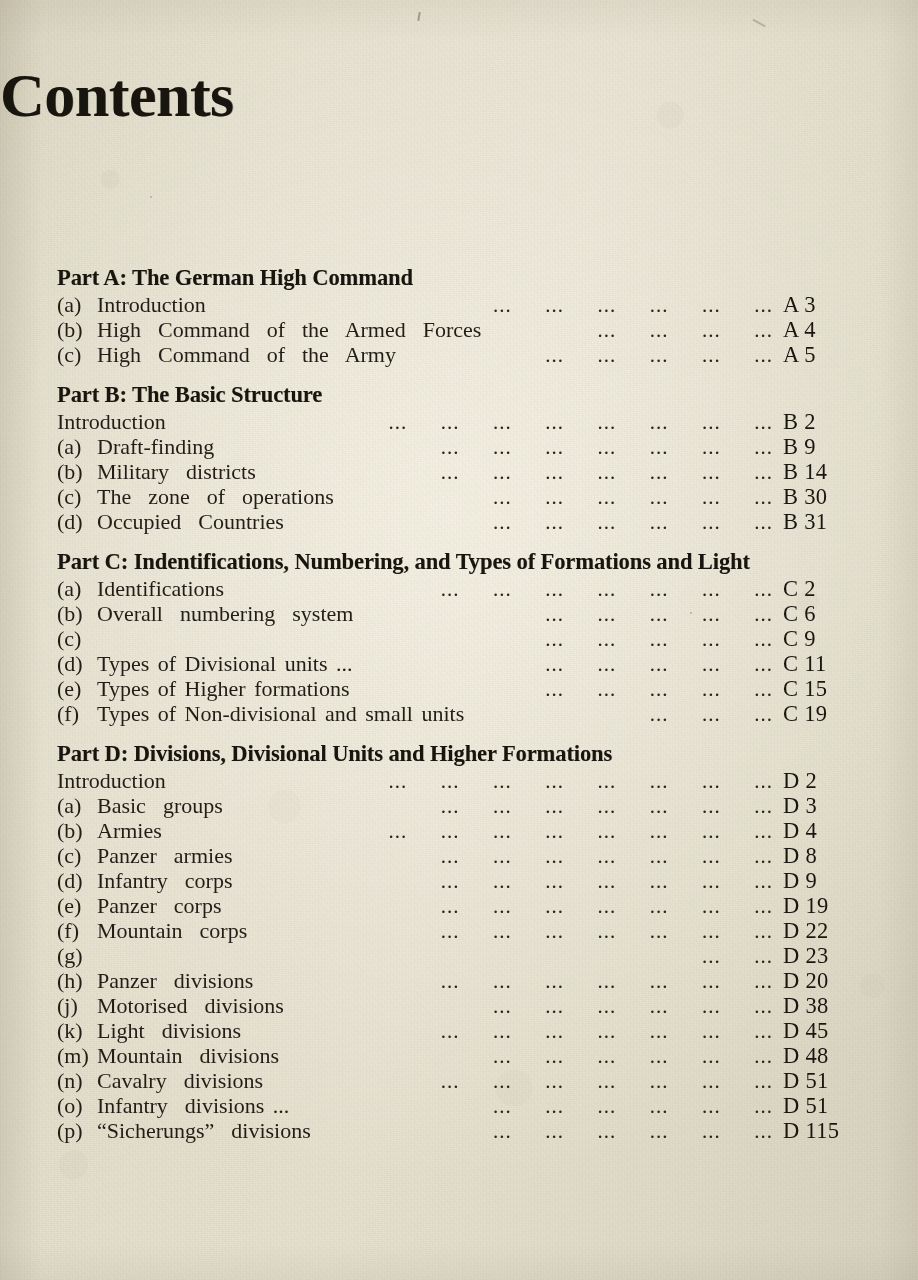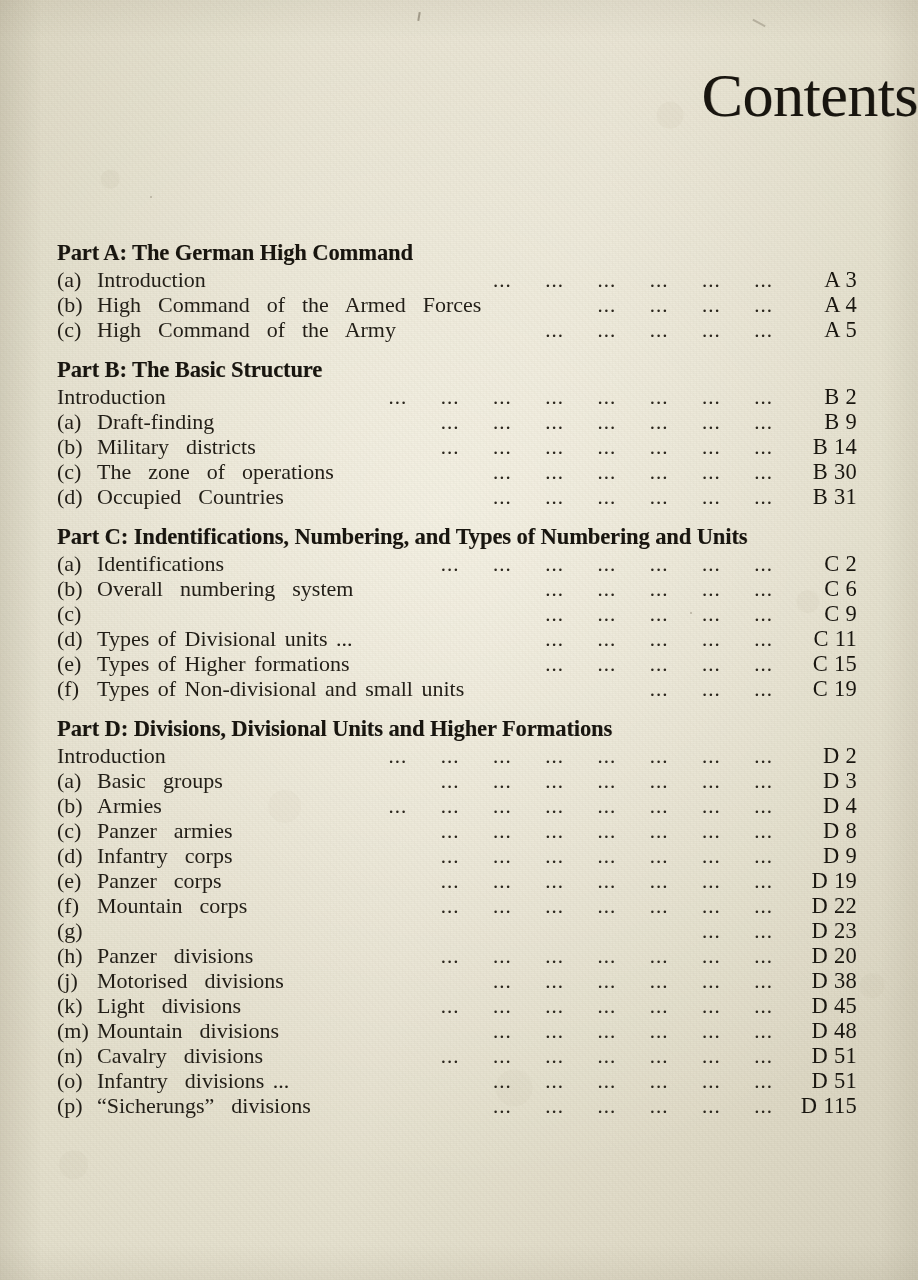--- a/index.html
+++ b/index.html
@@ -72,31 +72,31 @@
   .content {
     position: relative;
     z-index: 3;
   }
 
   .doc-title {
     position: absolute;
     top: 60px;
     left: 0;
     width: 918px;
-    text-align: right;
+    text-align: left;
     font-size: 62px;
-    font-weight: normal;
+    font-weight: bold;
     letter-spacing: -0.5px;
     color: #18150f;
     text-shadow: 0.6px 0.4px 0 rgba(40,34,24,0.35);
   }
 
   .toc {
     position: absolute;
-    top: 240px;
+    top: 265px;
     left: 57px;
     width: 800px;
   }
 
   .part { margin-bottom: 15px; }
   .part:last-child { margin-bottom: 0; }
 
   .part-heading {
     font-size: 22.5px;
     font-weight: bold;
@@ -133,21 +133,21 @@
     text-align: right;
     letter-spacing: 1px;
     color: #2b261d;
     font-size: 21px;
     padding: 0 10px 0 14px;
     direction: rtl;
   }
   .row-page {
     flex: 0 0 auto;
     width: 74px;
-    text-align: right;
+    text-align: left;
     white-space: pre;
     font-size: 22.5px;
     letter-spacing: 0.3px;
     color: #191610;
   }
 </style>
 </head>
 <body>
 
 <div class="page">
@@ -213,21 +213,21 @@
             <span class="row-page">B 30</span>
           </div>
           <div class="row">
             <span class="row-marker">(d)</span>
             <span class="row-title">Occupied  Countries</span>
             <span class="row-leaders">...  ...  ...  ...  ...  ...</span>
             <span class="row-page">B 31</span>
           </div>
         </div>
         <div class="part">
-          <div class="part-heading">Part C: Indentifications, Numbering, and Types of Numbering and Units</div>
+          <div class="part-heading">Part C: Indentifications, Numbering, and Types of Formations and Light</div>
           <div class="row">
             <span class="row-marker">(a)</span>
             <span class="row-title">Identifications</span>
             <span class="row-leaders">...  ...  ...  ...  ...  ...  ...</span>
             <span class="row-page">C 2</span>
           </div>
           <div class="row">
             <span class="row-marker">(b)</span>
             <span class="row-title">Overall  numbering  system</span>
             <span class="row-leaders">...  ...  ...  ...  ...</span>

